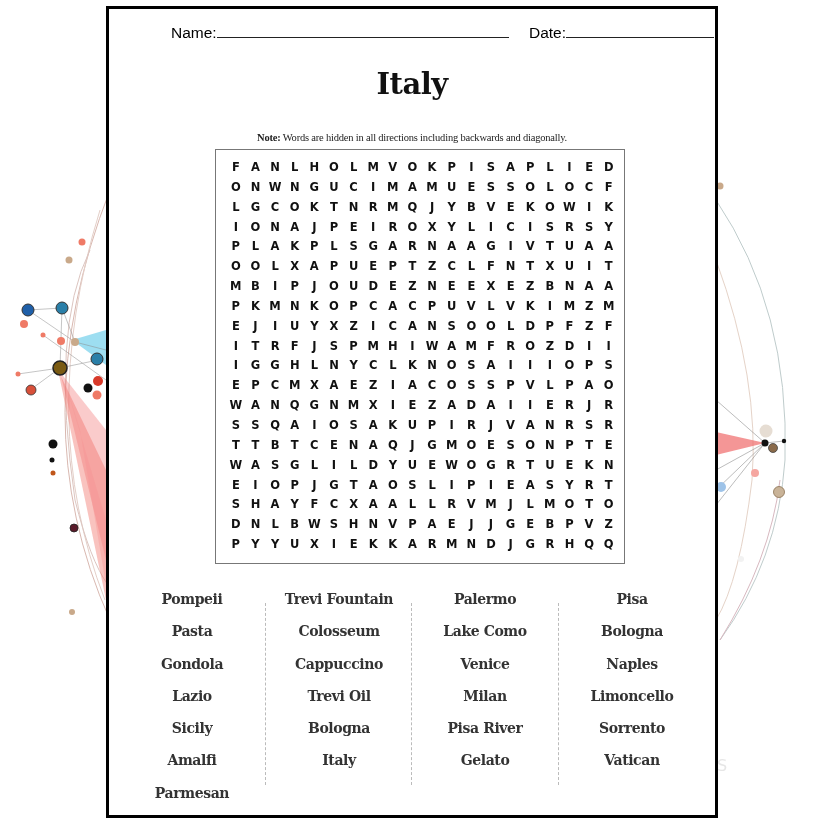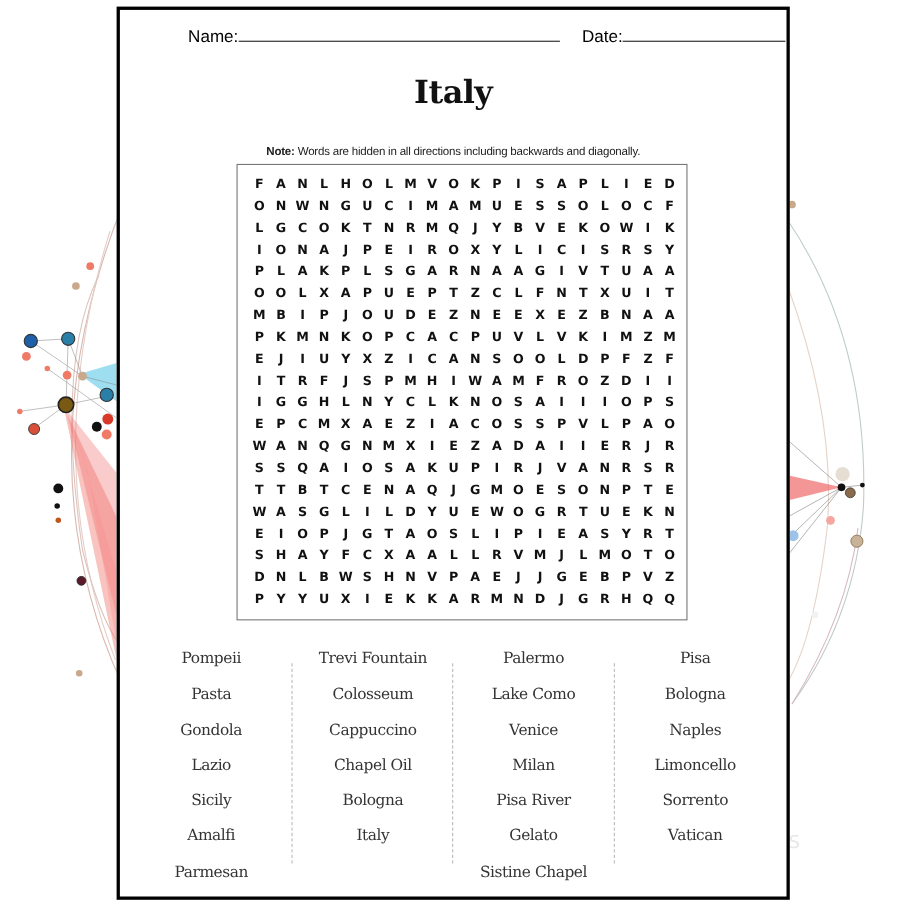--- a/index.html
+++ b/index.html
@@ -26,40 +26,40 @@
     .date-line { left: 385px; }
     .name-line .rule { display: inline-block; width: 292px; border-bottom: 1px solid #222; height: 14px; vertical-align: baseline; }
     .date-line .rule { display: inline-block; width: 148px; border-bottom: 1px solid #222; height: 14px; vertical-align: baseline; }
     .title {
       position: absolute; left: 0; right: 0; top: 58px; text-align: center;
       font-family: "DejaVu Serif", serif; font-weight: bold; font-size: 29px; color: #111;
       letter-spacing: -0.5px;
     }
     .note {
       position: absolute; left: 0; right: 0; top: 123px; text-align: center;
-      font-family: Liberation Sans, sans-serif; font-size: 10.5px; color: #222;
+      font-family: Liberation Serif, serif; font-size: 10.5px; color: #222;
       letter-spacing: -0.2px;
     }
     .note b { font-weight: bold; }
     .grid-box {
       position: absolute; left: 106px; top: 140px;
       width: 410px; height: 415px;
       border: 1px solid #777; box-sizing: border-box;
     }
     .grid {
       position: absolute; left: 10px; top: 8px;
       display: grid; grid-template-columns: repeat(20, 19.63px);
       grid-auto-rows: 19.85px;
     }
     .cell {
       text-align: center; line-height: 19.85px;
       font-family: "DejaVu Sans", sans-serif; font-weight: bold; font-size: 11.5px; color: #111;
     }
     .words {
-      position: absolute; left: 0; top: 578px; width: 622px; height: 220px;
+      position: absolute; left: 0; top: 578px; width: 622px; height: 220px; font-weight: bold;
     }
     .word-col {
       position: absolute; top: 0; width: 146px; text-align: center;
     }
     .word {
       height: 32.3px; line-height: 24px;
       font-family: "DejaVu Serif", serif; font-size: 14px; color: #333;
       white-space: nowrap; letter-spacing: -0.4px;
     }
     .divider {
@@ -568,33 +568,32 @@
       <div class="word">Lazio</div>
       <div class="word">Sicily</div>
       <div class="word">Amalfi</div>
       <div class="word">Parmesan</div>
     </div>
     <div class="divider" style="left:156px;"></div>
     <div class="word-col" style="left:157px;">
       <div class="word">Trevi Fountain</div>
       <div class="word">Colosseum</div>
       <div class="word">Cappuccino</div>
-      <div class="word">Chapel Oil</div>
+      <div class="word">Trevi Oil</div>
       <div class="word">Bologna</div>
       <div class="word">Italy</div>
     </div>
     <div class="divider" style="left:302px;"></div>
     <div class="word-col" style="left:303px;">
       <div class="word">Palermo</div>
       <div class="word">Lake Como</div>
       <div class="word">Venice</div>
       <div class="word">Milan</div>
       <div class="word">Pisa River</div>
       <div class="word">Gelato</div>
-      <div class="word">Sistine Chapel</div>
     </div>
     <div class="divider" style="left:449px;"></div>
     <div class="word-col" style="left:450px;">
       <div class="word">Pisa</div>
       <div class="word">Bologna</div>
       <div class="word">Naples</div>
       <div class="word">Limoncello</div>
       <div class="word">Sorrento</div>
       <div class="word">Vatican</div>
     </div>

